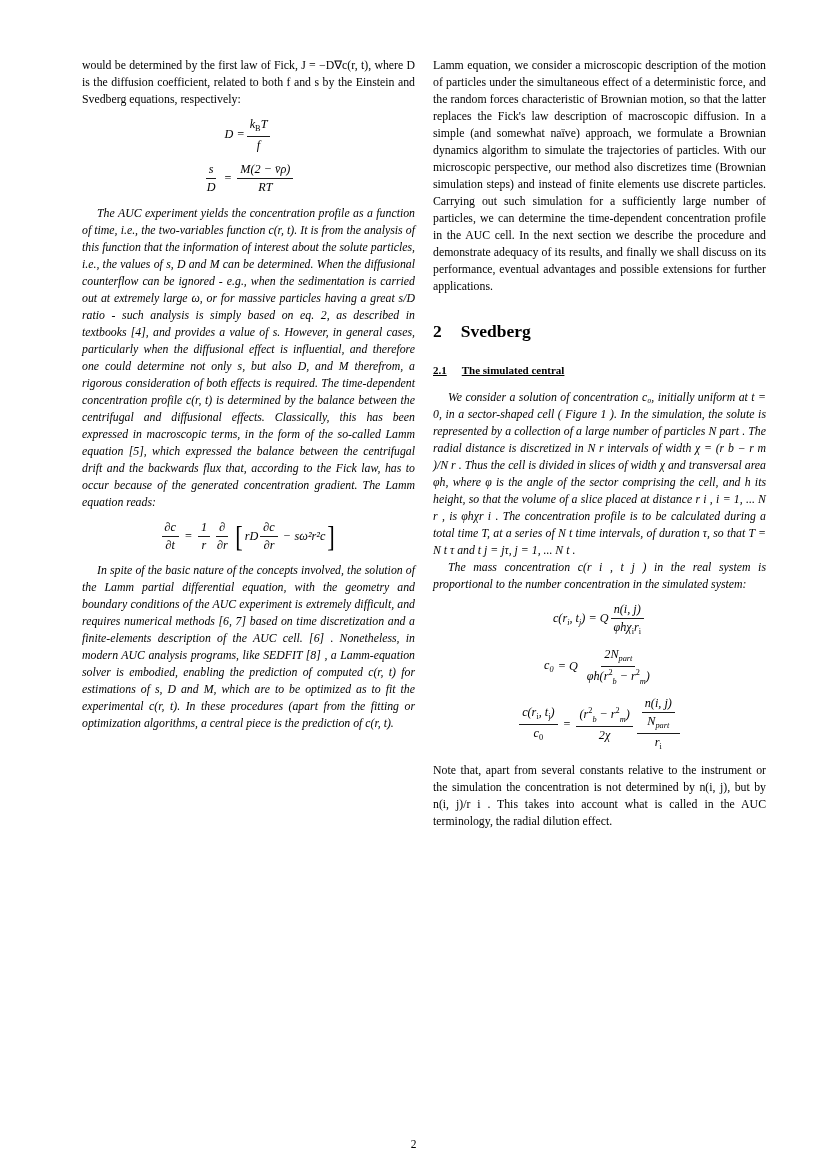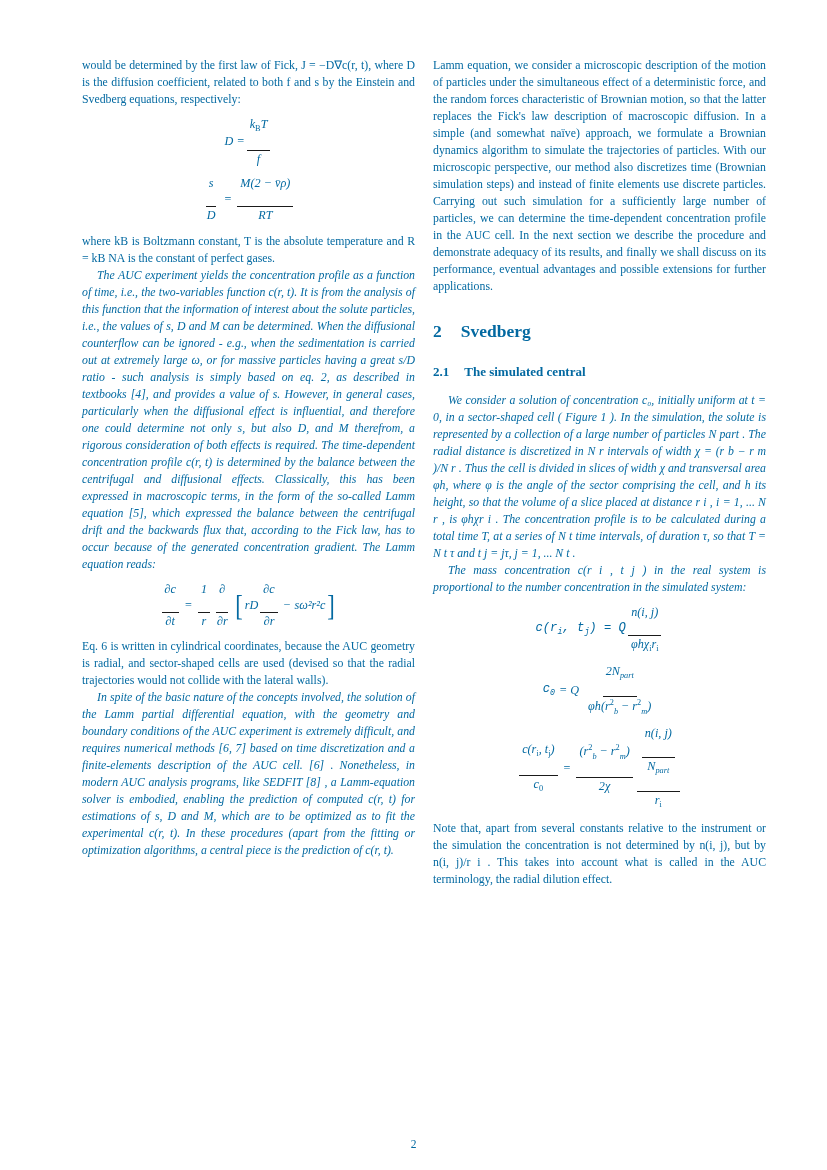--- a/index.html
+++ b/index.html
@@ -1,20 +1,20 @@
 <!DOCTYPE html>
 <html lang="en"><head>
 <meta charset="utf-8">
 <style>
   html, body { margin: 0; padding: 0; background: #ffffff; }
   .page {
     position: relative;
     width: 827px; height: 1170px;
     background: #ffffff;
-    color: #0369a1;
+    color: #000000;
     font-family: "Liberation Serif", serif;
     overflow: hidden;
   }
   .columns {
     position: absolute;
     top: 57px; left: 82px;
     width: 684px;
     display: flex;
     gap: 18px;
   }
@@ -42,21 +42,21 @@
   .rel { margin: 0 4px; }
   .frac {
     display: inline-flex;
     flex-direction: column;
     align-items: center;
     vertical-align: middle;
     margin: 0 2px;
   }
   .frac .num {
     display: block;
-    padding: 0 3px 15px;
+    padding: 0 3px 1px;
     border-bottom: 1px solid #1a1a1a;
     white-space: nowrap;
   }
   .frac .den { display: block; padding: 1px 3px 0; white-space: nowrap; }
   sub { font-size: 0.68em; }
   sup { font-size: 0.68em; }
   .bracket {
     font-style: normal;
     font-size: 30px;
     font-weight: 200;
@@ -71,35 +71,36 @@
     font-size: 17.5px;
     font-weight: bold;
     margin: 26px 0 8px;
     text-align: left;
     line-height: 1.2;
   }
   .subsection-head {
     display: flex;
     align-items: baseline;
     gap: 15px;
-    font-size: 13px;
+    font-size: 11px;
     font-weight: bold;
     margin: 22px 0 12px;
     text-align: left;
     line-height: 1.2;
+    text-decoration: underline;
   }
   .page-number {
     position: absolute;
     bottom: 20px;
     left: 0;
     width: 100%;
     text-align: center;
     font-size: 11.5px;
   }
-  .nowrap { white-space: nowrap; font-family: Liberation Mono, monospace; }
+  .nowrap { white-space: nowrap; }
 </style>
 </head>
 <body>
 
 <div class="page">
   <div class="columns">
 
     <div class="col">
       <p class="para">would be determined by the first law of Fick, J = −D∇c(r, t), where D is the diffusion coefficient, related to both f and s by the Einstein and Svedberg equations, respectively:</p>
 
@@ -117,21 +118,20 @@
             <span class="den v">D</span>
           </span>
           <span class="rel">=</span>
           <span class="frac">
             <span class="num v">M(2 − v̄ρ)</span>
             <span class="den v">RT</span>
           </span>
         </div>
       </div>
 
-      <p class="para">where kB is Boltzmann constant, T is the absolute temperature and R = kB NA is the constant of perfect gases.</p>
       <p class="para indent">The AUC experiment yields the concentration profile as a function of time, i.e., the two-variables function c(r, t). It is from the analysis of this function that the information of interest about the solute particles, i.e., the values of s, D and M can be determined. When the diffusional counterflow can be ignored - e.g., when the sedimentation is carried out at extremely large ω, or for massive particles having a great s/D ratio - such analysis is simply based on eq. 2, as described in textbooks [4], and provides a value of s. However, in general cases, particularly when the diffusional effect is influential, and therefore one could determine not only s, but also D, and M therefrom, a rigorous consideration of both effects is required. The time-dependent concentration profile c(r, t) is determined by the balance between the centrifugal and diffusional effects. Classically, this has been expressed in macroscopic terms, in the form of the so-called Lamm equation [5], which expressed the balance between the centrifugal drift and the backwards flux that, according to the Fick law, has to occur because of the generated concentration gradient. The Lamm equation reads:</p>
 
       <div class="eqrow">
         <span class="frac">
           <span class="num v">∂c</span>
           <span class="den v">∂t</span>
         </span>
         <span class="rel">=</span>
         <span class="frac">
           <span class="num v">1</span>
@@ -145,21 +145,20 @@
         <span class="v">rD</span>
         <span class="frac">
           <span class="num v">∂c</span>
           <span class="den v">∂r</span>
         </span>
         <span class="rel">−</span>
         <span class="v">sω²r²c</span>
         <span class="bracket">]</span>
       </div>
 
-      <p class="para">Eq. 6 is written in cylindrical coordinates, because the AUC geometry is radial, and sector-shaped cells are used (devised so that the radial trajectories would not collide with the lateral walls).</p>
       <p class="para indent">In spite of the basic nature of the concepts involved, the solution of the Lamm partial differential equation, with the geometry and boundary conditions of the AUC experiment is extremely difficult, and requires numerical methods [6, 7] based on time discretization and a finite-elements description of the AUC cell. [6] . Nonetheless, in modern AUC analysis programs, like SEDFIT [8] , a Lamm-equation solver is embodied, enabling the prediction of computed c(r, t) for estimations of s, D and M, which are to be optimized as to fit the experimental c(r, t). In these procedures (apart from the fitting or optimization algorithms, a central piece is the prediction of c(r, t).</p>
     </div>
 
     <div class="col">
       <p class="para">Lamm equation, we consider a microscopic description of the motion of particles under the simultaneous effect of a deterministic force, and the random forces characteristic of Brownian motion, so that the latter replaces the Fick's law description of macroscopic diffusion. In a simple (and somewhat naïve) approach, we formulate a Brownian dynamics algorithm to simulate the trajectories of particles. With our microscopic perspective, our method also discretizes time (Brownian simulation steps) and instead of finite elements use discrete particles. Carrying out such simulation for a sufficiently large number of particles, we can determine the time-dependent concentration profile in the AUC cell. In the next section we describe the procedure and demonstrate adequacy of its results, and finally we shall discuss on its performance, eventual advantages and possible extensions for further applications.</p>
 
       <h2 class="section-head">
         <span>2</span>
         <span>Svedberg</span>
       </h2>

